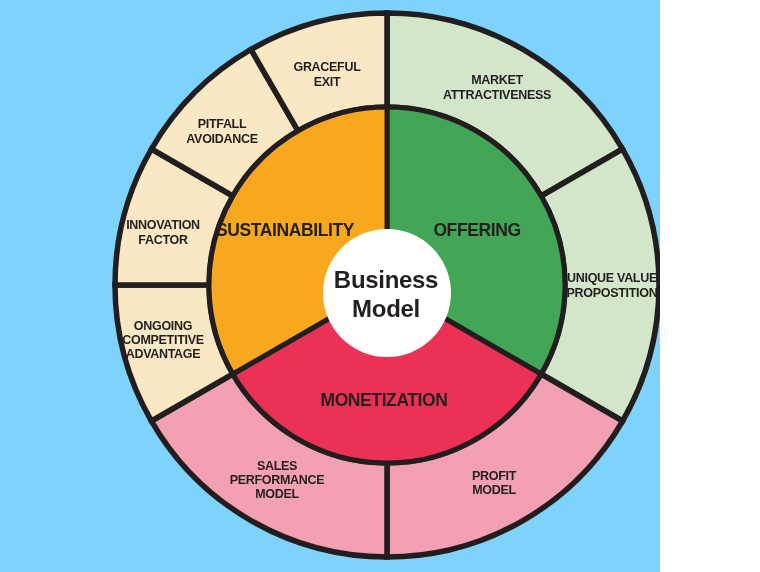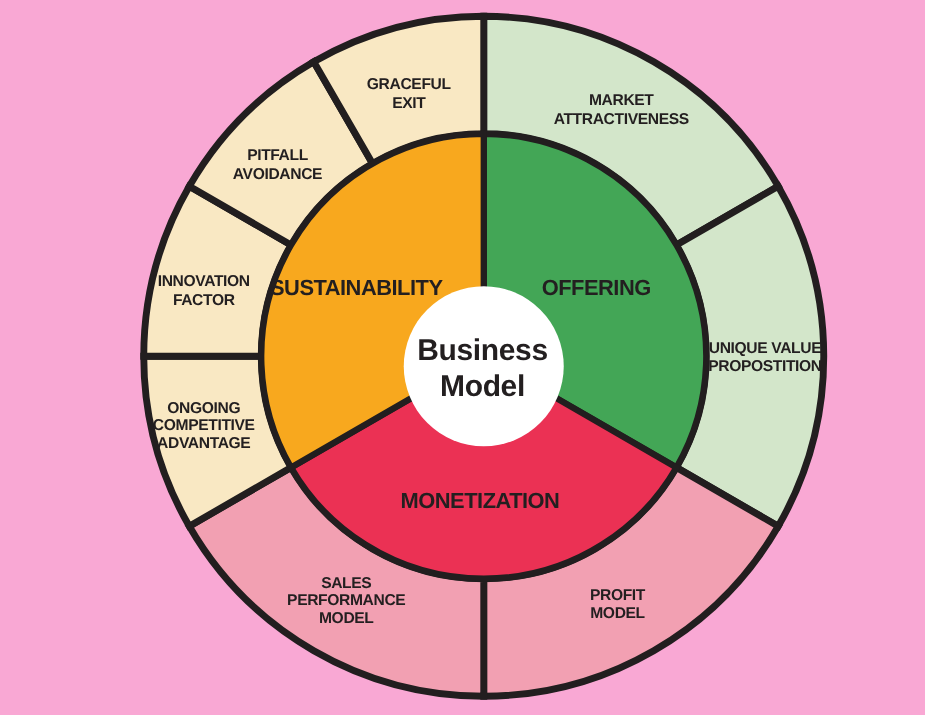--- a/index.html
+++ b/index.html
@@ -1,16 +1,16 @@
 <!DOCTYPE html>
 <html><head>
 <meta charset="utf-8">
 <style>
   html,body{margin:0;padding:0;background:#ffffff;}
-  .stage{position:relative;width:740px;height:572px;background:#f9a8d4;overflow:hidden;}
+  .stage{position:relative;width:660px;height:572px;background:#7dd3fc;overflow:hidden;}
   svg{display:block;}
   .seg{stroke-width:5.5;stroke-linejoin:miter;}
   .wedge{stroke-width:5;stroke-linejoin:miter;}
   text{font-family:"Liberation Sans", sans-serif;font-weight:bold;text-anchor:middle;}
   .lbl-outer{font-size:12.5px;letter-spacing:-0.3px;}
   .lbl-inner{font-size:17.5px;letter-spacing:-0.4px;}
   .lbl-center{font-size:24px;letter-spacing:-0.3px;}
 </style>
 </head>
 <body>

